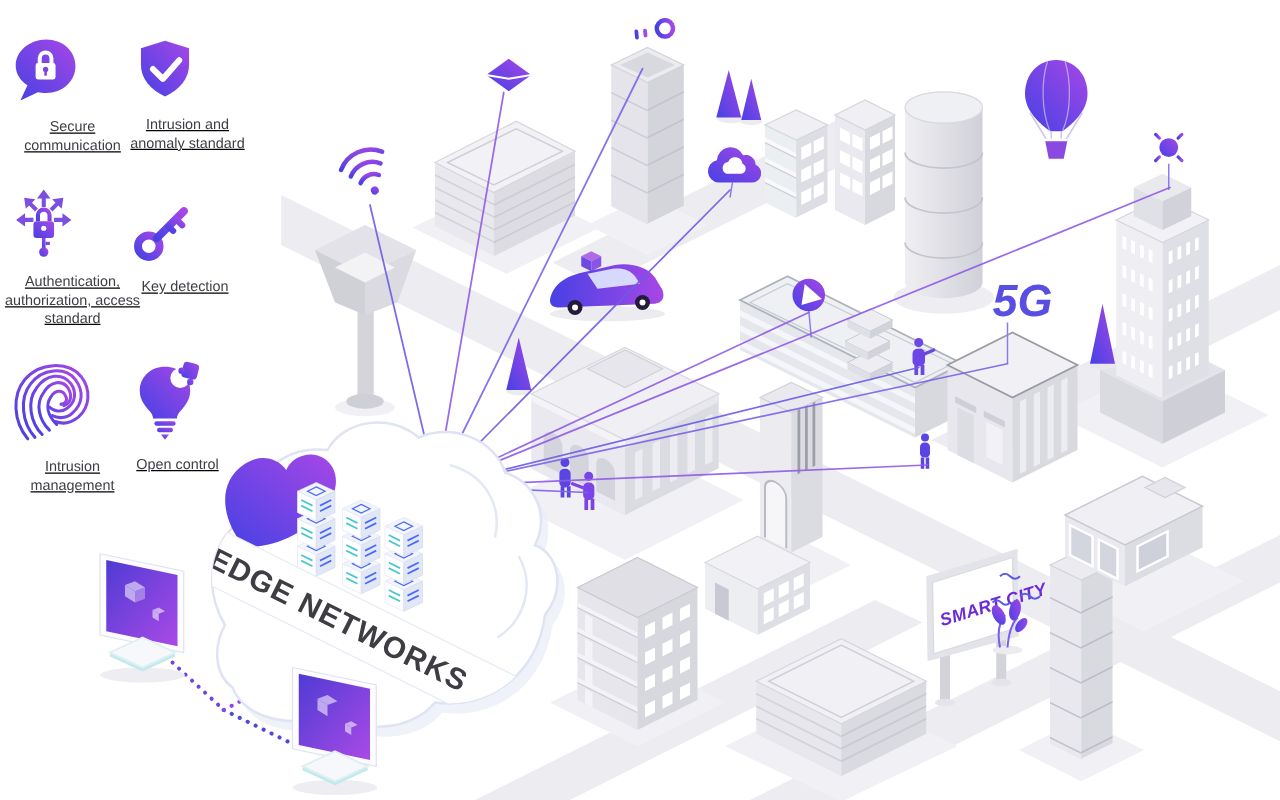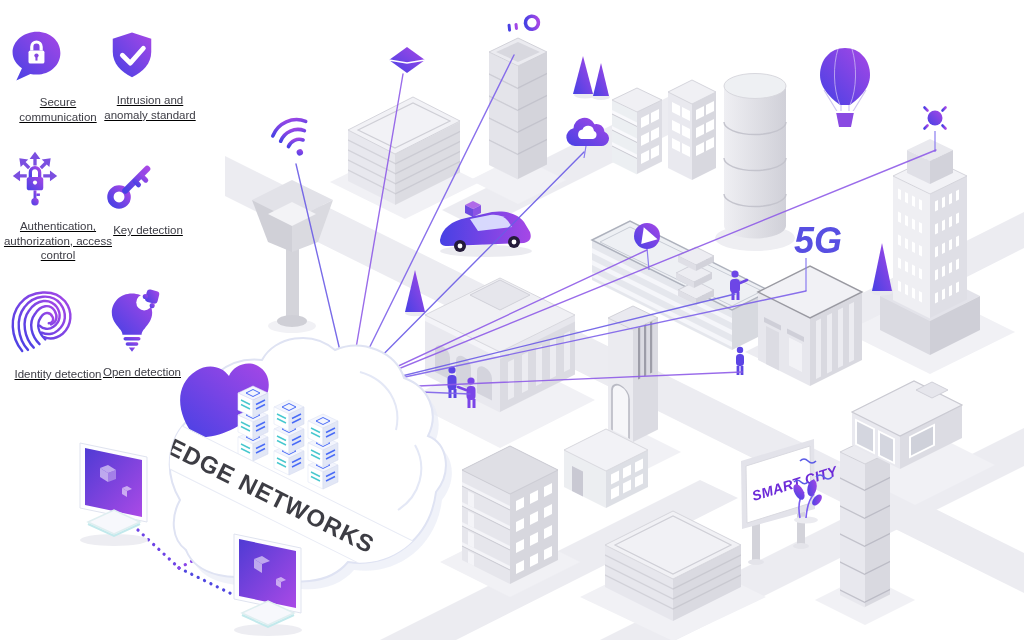--- a/index.html
+++ b/index.html
@@ -625,21 +625,21 @@
       <use href="#arr" transform="translate(32,27) rotate(45)"></use>
       <use href="#arr" transform="translate(32,29) rotate(-90)"></use>
       <use href="#arr" transform="translate(32,29) rotate(90)"></use>
       <path d="M27.5 30v-4.5a4.5 4.5 0 0 1 9 0V30" stroke="url(#pg)" stroke-width="3.2" fill="none"></path>
       <rect x="24" y="30" width="16" height="13" rx="2.5" fill="url(#pg)"></rect>
       <circle cx="32" cy="35.5" r="2" fill="#fff"></circle>
       <rect x="30.6" y="43" width="2.8" height="9" fill="url(#pg)"></rect>
       <rect x="33.4" y="46" width="3.4" height="2.4" fill="url(#pg)"></rect>
       <circle cx="32" cy="54" r="3.6" fill="url(#pg)"></circle>
     </svg>
-    <div class="lbl">Authentication, authorization, access control</div>
+    <div class="lbl">Authentication, authorization, access standard</div>
   </div>
 
   <div class="feature" style="left:100px;top:158px;width:96px;">
     <svg class="icon" width="58" height="58" viewBox="0 0 64 64">
       <circle cx="21" cy="43" r="9.5" fill="none" stroke="url(#pg)" stroke-width="7"></circle>
       <path d="M28 36 L52 12" stroke="url(#pg)" stroke-width="7" stroke-linecap="round"></path>
       <path d="M45 19l5.5 5.5 M38.5 25.5l4 4" stroke="url(#pg)" stroke-width="5.5" stroke-linecap="round"></path>
     </svg>
     <div class="lbl">Key detection</div>
   </div>
@@ -647,31 +647,31 @@
   <div class="feature" style="left:6px;top:282px;width:104px;">
     <svg class="icon" width="74" height="78" viewBox="0 0 64 64">
       <g stroke="url(#pg)" stroke-width="2.1" fill="none" stroke-linecap="round">
         <path d="M14 58 C4 46 3 28 12 17 C22 5 42 4 51 15 C58 24 57 36 49 43 C44 47 38 48 33 46"></path>
         <path d="M19 57 C10 47 8 30 16 20 C24 9 40 8 47 17 C53 25 52 34 45 40 C41 44 35 44 31 42"></path>
         <path d="M24 55 C16 47 13 32 20 23 C27 13 38 12 44 20 C48 26 47 33 41 37 C37 40 32 39 29 36"></path>
         <path d="M29 52 C22 45 19 34 25 26 C30 18 38 17 42 23 C45 28 44 33 39 35"></path>
         <path d="M34 48 C28 42 26 35 30 29 C33 24 38 24 40 28 C42 31 40 34 37 34"></path>
       </g>
     </svg>
-    <div class="lbl">Identity detection</div>
+    <div class="lbl">Intrusion management</div>
   </div>
 
   <div class="feature" style="left:98px;top:284px;width:88px;">
     <svg class="icon" width="68" height="74" viewBox="0 0 64 64">
       <path d="M32 6C21 6 13 14 13 24c0 7 4 11 7 15 2 2 3 4 3 6h18c0-2 1-4 3-6 3-4 7-8 7-15C51 14 43 6 32 6z" fill="url(#pg)"></path>
       <circle cx="43.5" cy="14.5" r="7.5" fill="#fff"></circle>
       <rect x="45" y="3" width="12" height="12" rx="3" fill="url(#pg)" transform="rotate(14 51 9)"></rect>
       <circle cx="44.5" cy="9" r="2.4" fill="url(#pg)"></circle>
       <circle cx="51" cy="17.5" r="2.4" fill="url(#pg)"></circle>
       <rect x="24" y="47" width="16" height="3.4" rx="1.7" fill="url(#pg)"></rect>
       <rect x="26" y="52" width="12" height="3.4" rx="1.7" fill="url(#pg)"></rect>
       <path d="M29 57h6l-3 4z" fill="url(#pg)"></path>
     </svg>
-    <div class="lbl">Open detection</div>
+    <div class="lbl">Open control</div>
   </div>
 
 </div>
 </div>
 
 </body></html>

